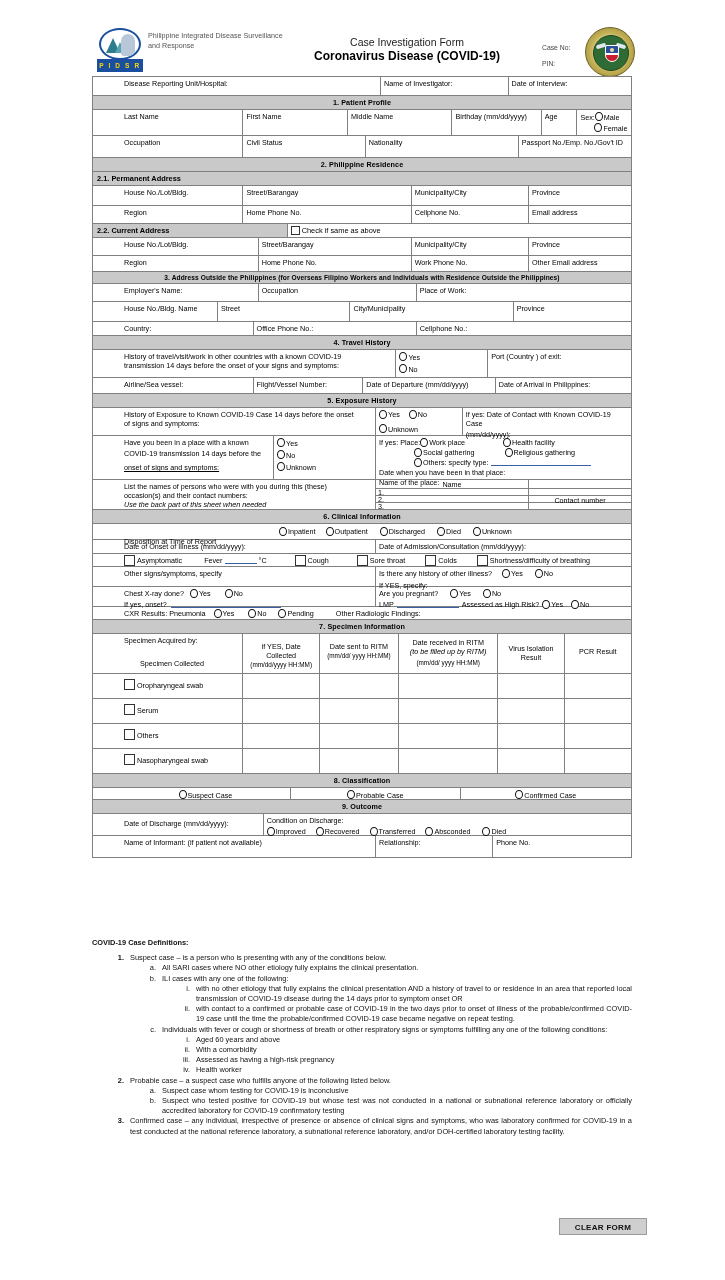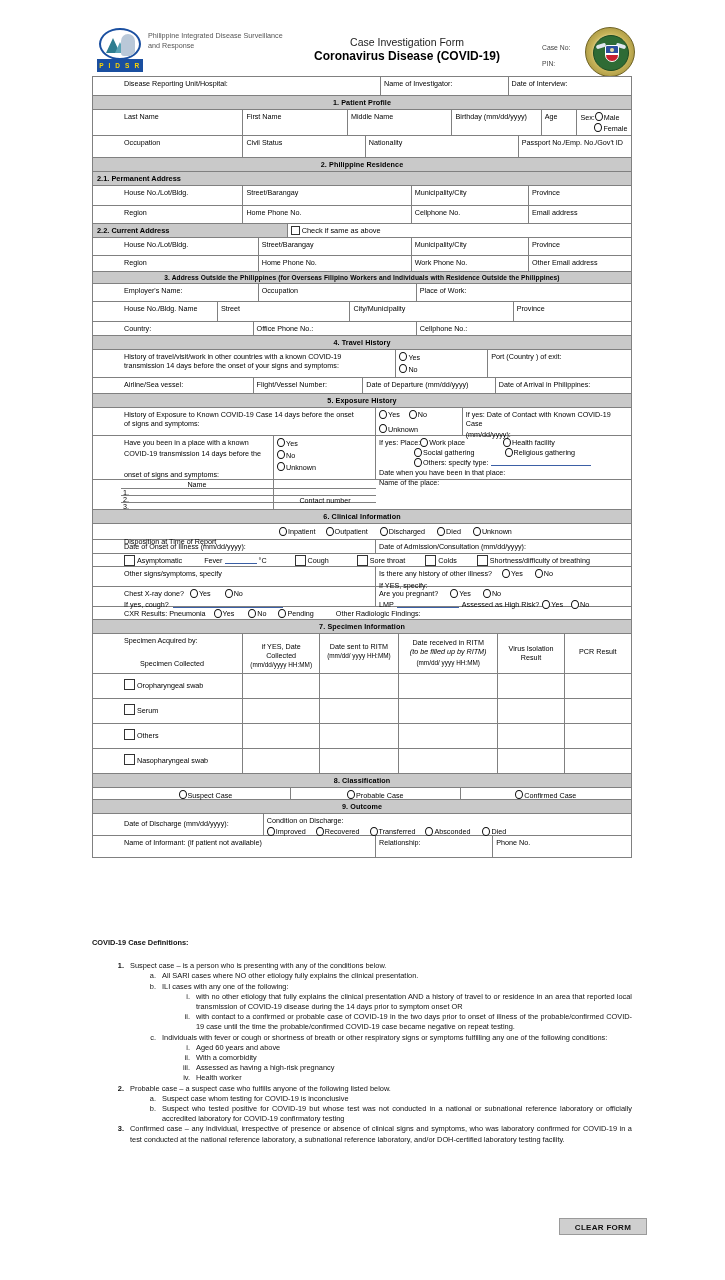--- a/index.html
+++ b/index.html
@@ -107,21 +107,21 @@
     vertical-align:-1px; margin-right:2px; background:#fff;
   }
   .chk-big { width:11px; height:11px; vertical-align:-2px; }
   .ul { display:inline-block; border-bottom:1px solid #3b5fa5; height:7px; }
 
   .flexline { display:flex; align-items:center; }
 
   
   .defs { position:absolute; left:92px; top:938px; width:540px;
           font-size:7.4px; line-height:10.2px; color:#111; }
-  .defs .hd { font-weight:bold; margin-bottom:13px; }
+  .defs .hd { font-weight:bold; margin-bottom:5px; }
   .li { display:flex; margin-top:0px; }
   .li .num { flex:0 0 auto; text-align:right; }
   .li .txt { flex:1 1 auto; text-align:justify; }
   .lvl1 { padding-left:18px; } .lvl1 .num{width:14px; font-weight:bold;}
   .lvl2 { padding-left:50px; } .lvl2 .num{width:14px;}
   .lvl3 { padding-left:82px; } .lvl3 .num{width:16px;}
   .lvl1 .txt,.lvl2 .txt,.lvl3 .txt{ padding-left:6px; }
 
   .clearbtn {
     position:absolute; left:559px; top:1218px; width:88px; height:17px;
@@ -280,21 +280,21 @@
       </div>
       <div class="cell" style="width:33%">
         <div>If yes: Date of Contact with Known COVID-19 Case</div>
         <div style="margin-top:2px;">(mm/dd/yyyy):</div>
       </div>
     </div>
     <div class="row h44">
       <div class="cell" style="width:30%">
         <div><span>Have you been in a </span><span class="b">place with a known</span></div>
         <div style="margin-top:2px;"><span class="b">COVID-19 transmission</span><span> 14 days before the</span></div>
-        <div style="margin-top:12px;">onset of signs and symptoms:</div>
+        <div style="margin-top:5px;text-decoration:underline;">onset of signs and symptoms:</div>
       </div>
       <div class="cell" style="width:20%">
         <div><span class="radio"></span><span>Yes</span></div>
         <div style="margin-top:2px;"><span class="radio"></span><span>No</span></div>
         <div style="margin-top:2px;"><span class="radio"></span><span>Unknown</span></div>
       </div>
       <div class="cell" style="width:50%">
         <div class="flexline">
           <span>If yes: Place:</span>
           <span class="radio"></span>
@@ -313,20 +313,25 @@
         <div class="flexline" style="margin-top:1px;padding-left:35px;">
           <span class="radio"></span>
             <span>Others: specify type:</span>
           <span class="ul" style="width:100px;margin-left:2px;"></span>
         </div>
         <div style="margin-top:1px;">Date when you have been in that place:</div>
         <div style="margin-top:1px;">Name of the place:</div>
       </div>
     </div>
     <div class="row h30">
+      <div class="cell" style="width:50%">
+        <div>List the names of persons who were with you during this (these)</div>
+        <div>occasion(s) and their contact numbers:</div>
+        <div class="it">Use the back part of this sheet when needed</div>
+      </div>
       <div class="cell" style="width:50%;padding:0;">
         <div style="display:flex;border-bottom:0.8px solid #808080;height:9px;">
           <div style="width:60%;text-align:center;border-right:0.8px solid #808080;line-height:9px;">Name</div>
           <div style="width:40%;text-align:center;line-height:9px;margin-top:16px;">Contact number</div>
         </div>
         <div style="display:flex;border-bottom:0.8px solid #808080;height:7px;">
           <div style="width:60%;border-right:0.8px solid #808080;padding-left:2px;line-height:7px;">1.</div>
           <div style="width:40%;"></div>
         </div>
         <div style="display:flex;border-bottom:0.8px solid #808080;height:7px;">
@@ -410,21 +415,21 @@
         <div class="flexline">
           <span>Chest X-ray done?</span>
           <span style="width:6px;"></span>
           <span class="radio"></span>
             <span>Yes</span>
           <span style="width:14px;"></span>
           <span class="radio"></span>
             <span>No</span>
         </div>
         <div class="flexline" style="margin-top:2px;">
-          <span>If yes, cough?</span>
+          <span>If yes, onset?</span>
           <span class="ul" style="width:110px;margin-left:4px;"></span>
         </div>
       </div>
       <div class="cell" style="width:50%">
         <div class="flexline">
           <span>Are you pregnant?</span>
           <span style="width:12px;"></span>
           <span class="radio"></span>
             <span>Yes</span>
           <span style="width:12px;"></span>

